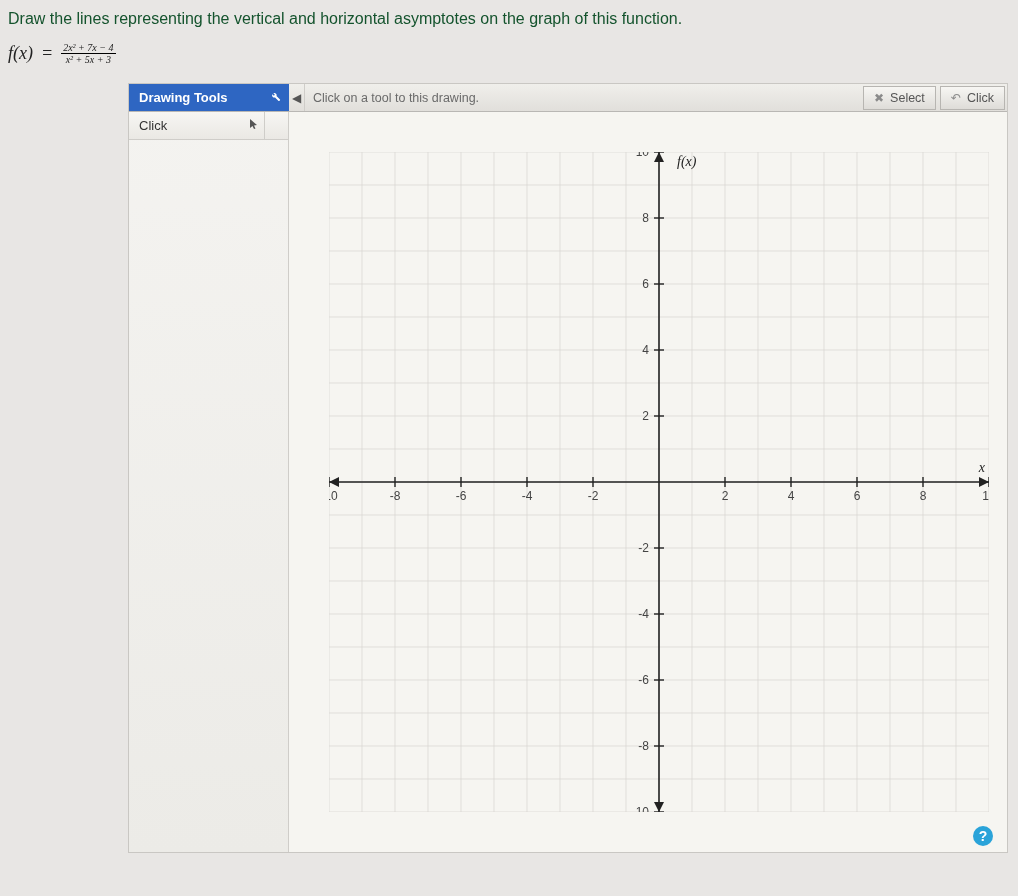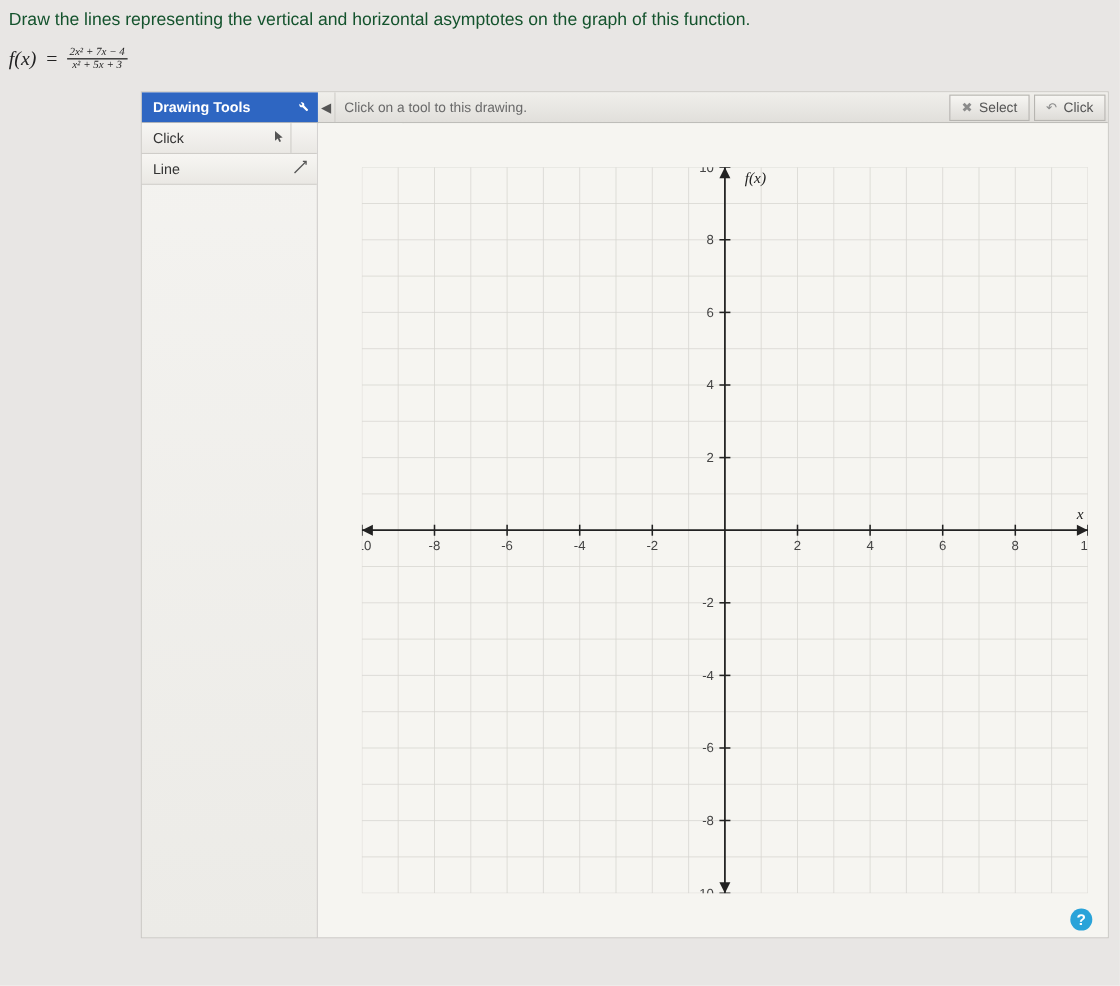--- a/index.html
+++ b/index.html
@@ -189,29 +189,20 @@
       <div class="tool-item" style="position:relative;">
         <span>Click</span>
         <span class="tico" style="right:28px;">
           <svg width="12" height="12" viewBox="0 0 24 24" fill="#555">
               <path d="M4 2l14 12-6 1 3 6-3 1-3-6-5 4z"></path>
             </svg>
         </span>
         <span style="position:absolute;right:0;top:0;bottom:0;width:24px;border-left:1px solid #cfcdc9;display:flex;align-items:center;justify-content:center;">
           <span class="reset-cell" style="width:auto;border:none;background:none;padding:0 4px;">
           </span>
-        </span>
-      </div>
-      <div class="tool-item">
-        <span>Line</span>
-        <span class="tico">
-          <svg width="14" height="14" viewBox="0 0 24 24" stroke="#555" stroke-width="2" fill="none">
-              <line x1="3" y1="21" x2="21" y2="3"></line>
-              <polyline points="16,3 21,3 21,8"></polyline>
-            </svg>
         </span>
       </div>
     </div>
 
     <div style="position:relative;width:0;">
       <div class="reset-cell" style="position:absolute;left:0;top:0;height:28px;width:78px;border:1px solid #cfcdc9;border-top:none;">
         <span style="color:#6a8;">⟳</span>
         <span>Reset</span>
       </div>
     </div>

